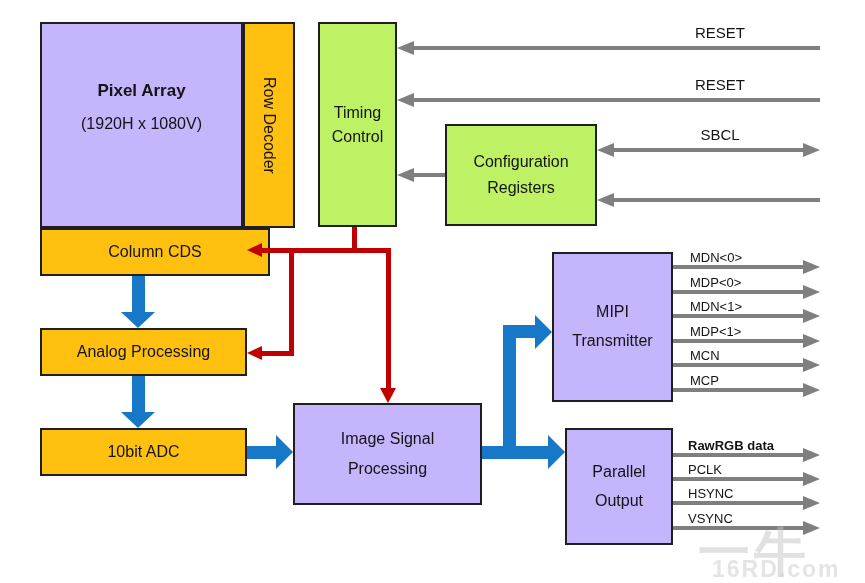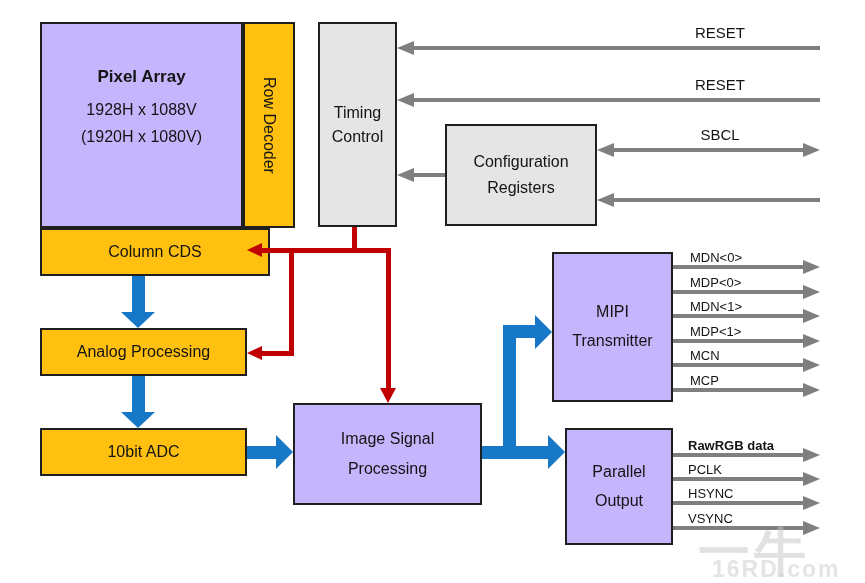--- a/index.html
+++ b/index.html
@@ -3,21 +3,21 @@
 <meta charset="utf-8">
 <style>
   html,body{margin:0;padding:0;background:#fff;}
   .canvas{position:relative;width:865px;height:583px;background:#ffffff;overflow:hidden;
           font-family:"Liberation Sans", sans-serif;color:#141414;}
   .block{position:absolute;border:2px solid #1f1f1f;box-sizing:border-box;display:flex;
          flex-direction:column;align-items:center;justify-content:center;text-align:center;
          font-size:16px;line-height:1.7;}
   .fill-blue{background:#c4b5fd;}
   .fill-orange{background:#FFC010;}
-  .fill-pink{background:#e5e5e5;align-items:flex-end;}
+  .fill-pink{background:#bef264;align-items:flex-end;}
   .line{position:absolute;}
   .gray{background:#7F7F7F;}
   .red{background:#C00000;}
   .blue{background:#1878C8;}
   .ah{position:absolute;width:0;height:0;}
   .ah-left-gray{border-top:7px solid transparent;border-bottom:7px solid transparent;border-right:17px solid #7F7F7F;}
   .ah-right-gray{border-top:7px solid transparent;border-bottom:7px solid transparent;border-left:17px solid #7F7F7F;}
   .ah-left-red{border-top:7px solid transparent;border-bottom:7px solid transparent;border-right:15px solid #C00000;}
   .ah-down-red{border-left:8px solid transparent;border-right:8px solid transparent;border-top:15px solid #C00000;}
   .ah-right-blue{border-top:17px solid transparent;border-bottom:17px solid transparent;border-left:17px solid #1878C8;}
@@ -31,21 +31,20 @@
   .wm2{position:absolute;left:712px;top:556px;font-size:23px;font-weight:bold;
        color:rgba(205,205,205,0.55);letter-spacing:2px;}
 </style>
 </head>
 <body>
 
 <div class="canvas">
 
   <div class="block fill-blue" style="left:40px;top:22px;width:203px;height:206px;padding-bottom:36px;">
     <div class="pa-title">Pixel Array</div>
-    <div>1928H x 1088V</div>
     <div>(1920H x 1080V)</div>
   </div>
 
   <div class="block fill-orange" style="left:243px;top:22px;width:52px;height:206px;">
     <span class="vtext">Row Decoder</span>
   </div>
 
   <div class="block fill-orange" style="left:40px;top:228px;width:230px;height:48px;">
     <span>Column CDS</span>
   </div>

